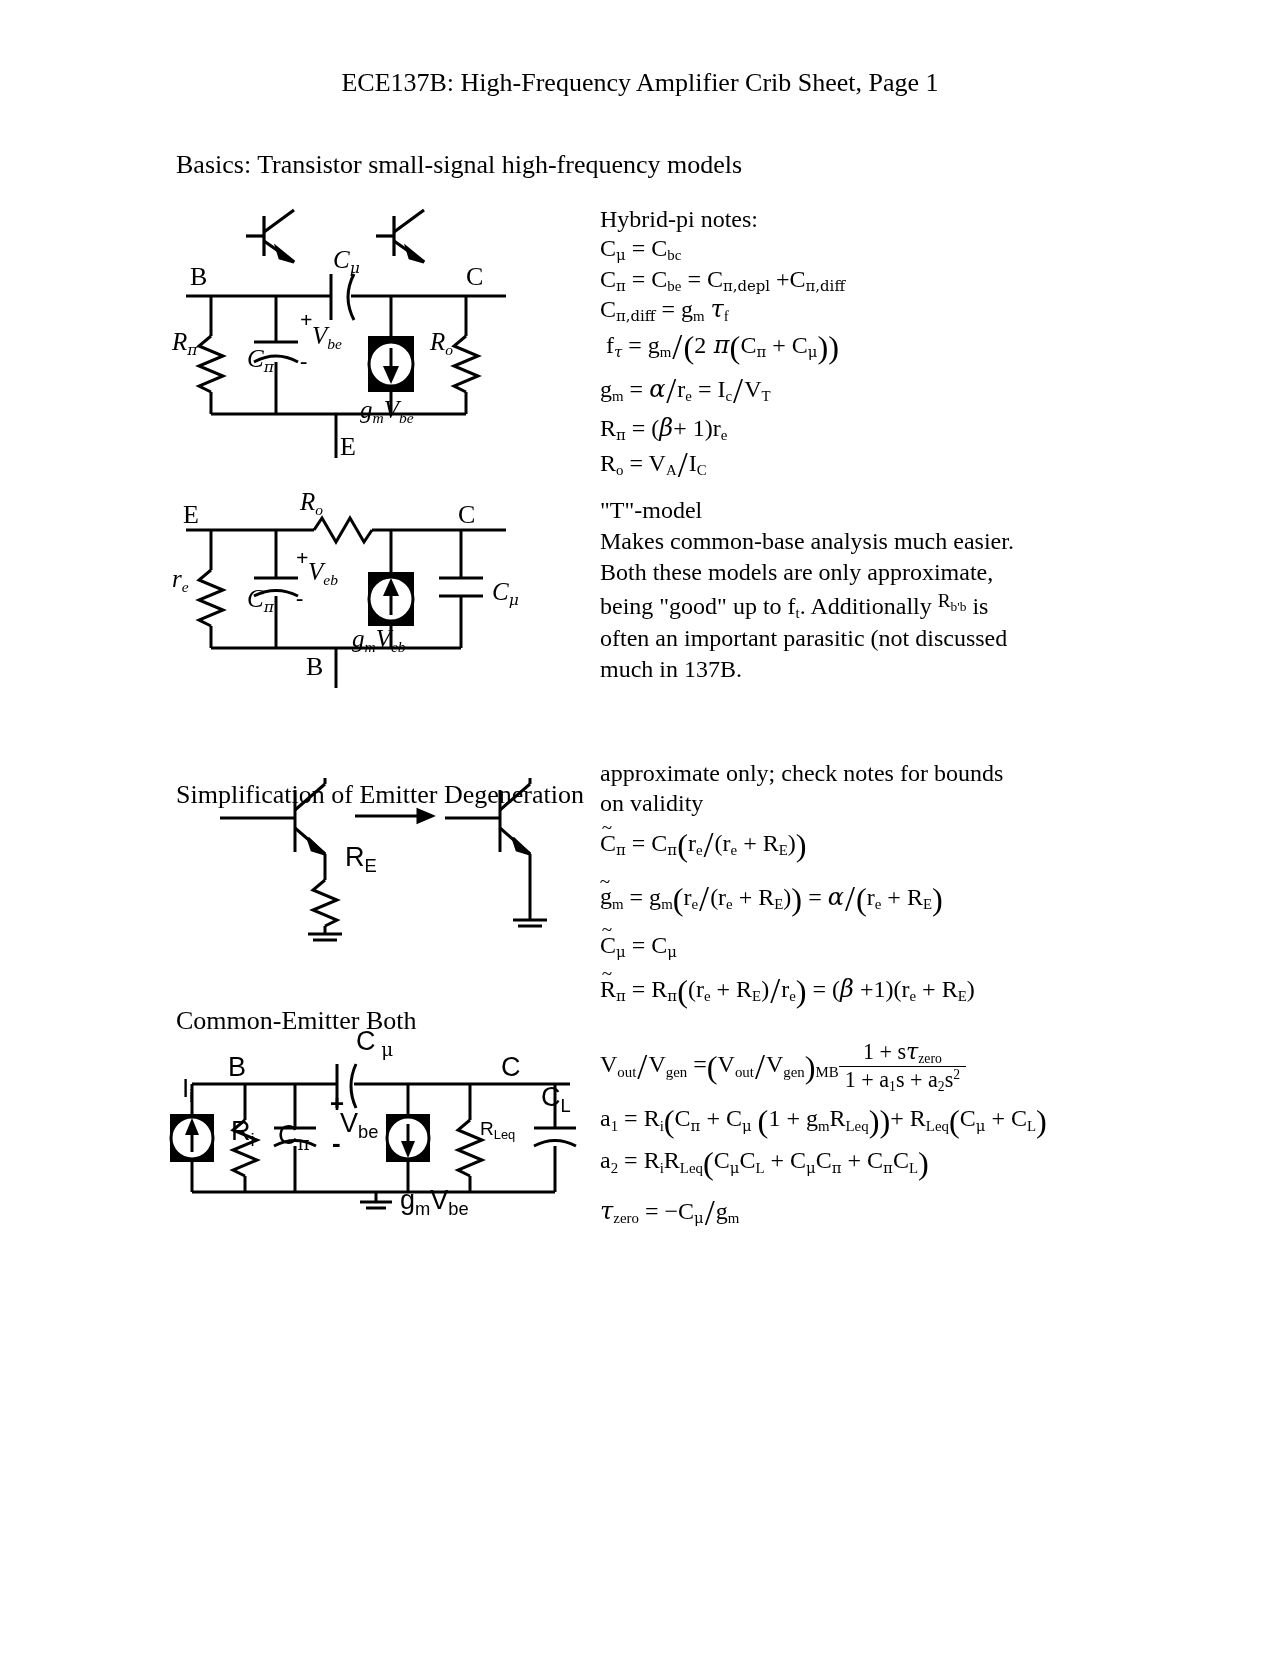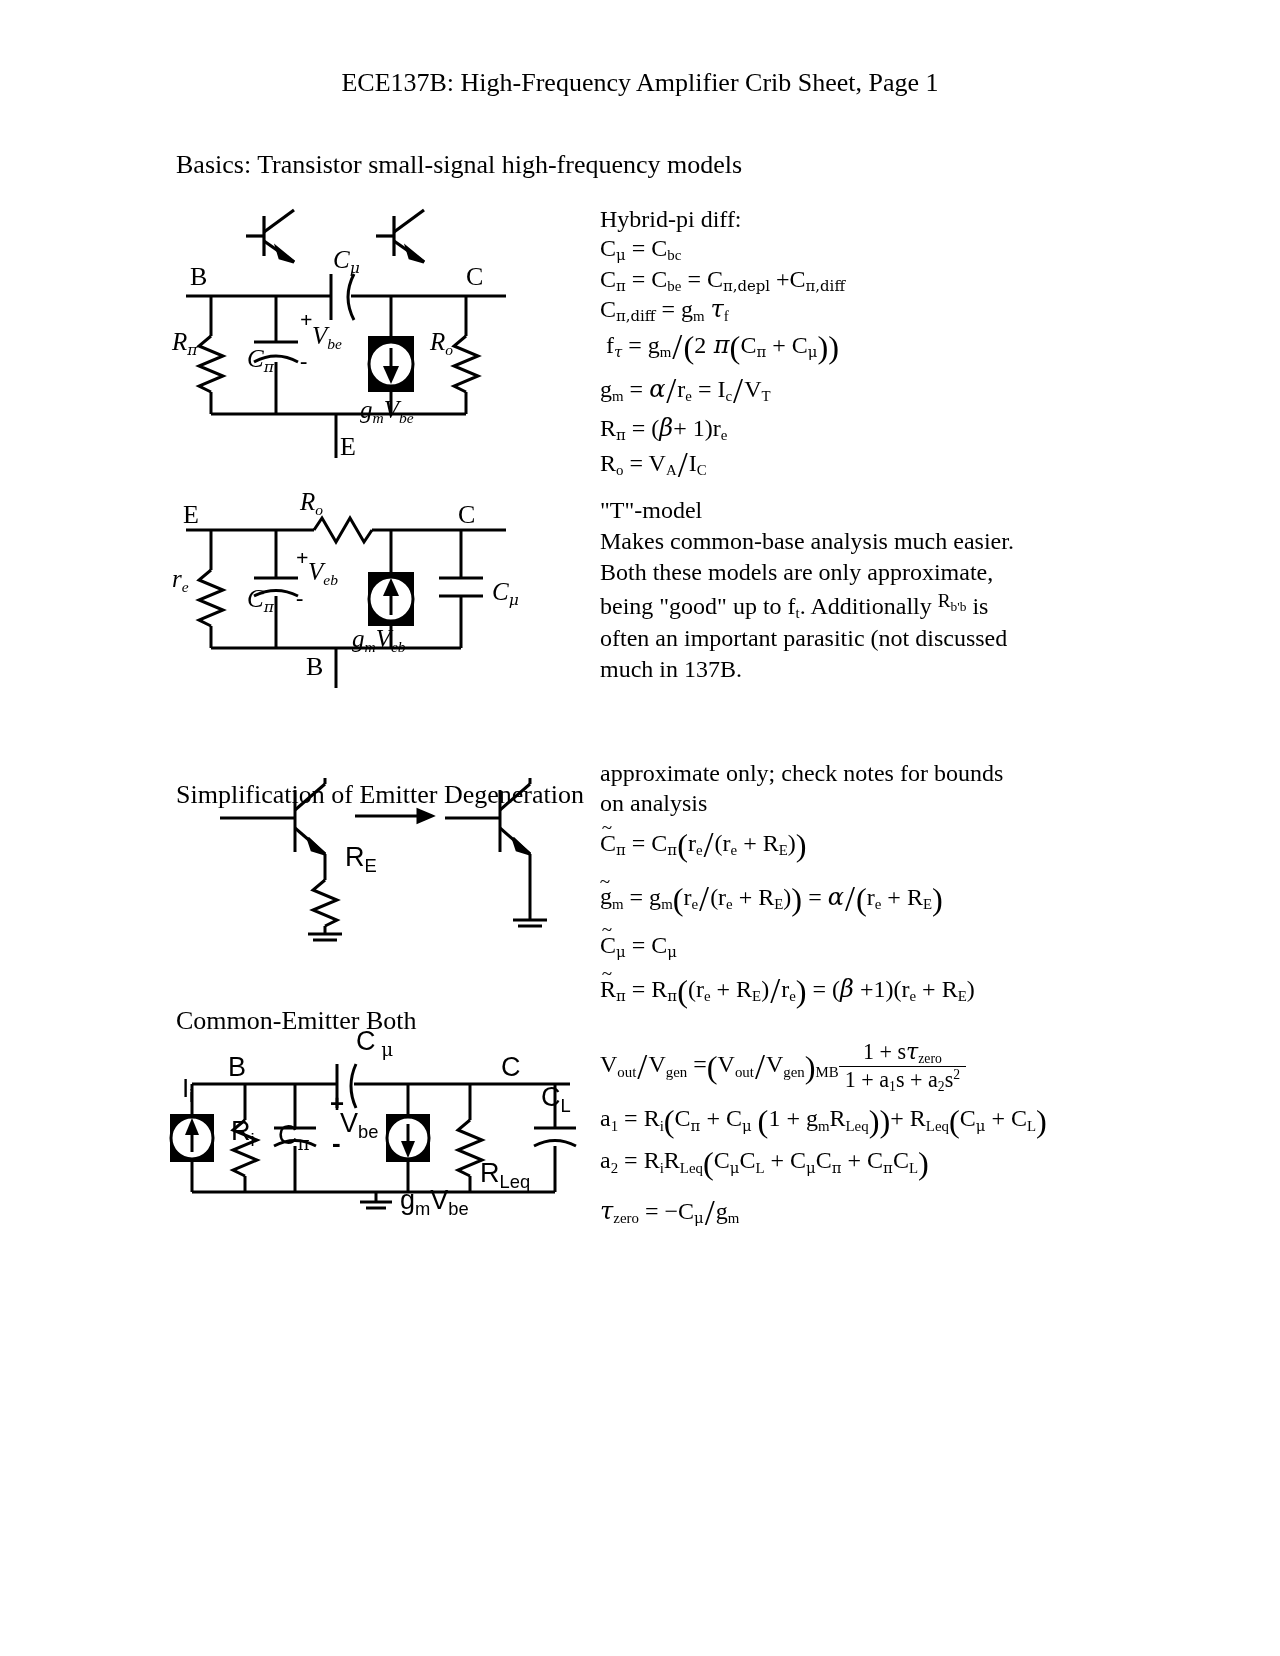--- a/index.html
+++ b/index.html
@@ -94,21 +94,21 @@
   <div class="lbl it" style="top:246px;left:333px;font-size:25px;"><span class="it">C</span><sub class="sym">μ</sub></div>
   <div class="lbl it" style="top:328px;left:172px;font-size:25px;"><span class="it">R</span><sub class="sym">π</sub></div>
   <div class="lbl it" style="top:345px;left:247px;font-size:25px;"><span class="it">C</span><sub class="sym">π</sub></div>
   <div class="lbl it" style="top:322px;left:312px;font-size:25px;"><span class="it">V</span><sub class="it">be</sub></div>
   <div class="lbl" style="top:307px;left:300px;font-size:22px;font-weight:bold;">+</div>
   <div class="lbl" style="top:348px;left:300px;font-size:22px;font-weight:bold;">-</div>
   <div class="lbl it" style="top:328px;left:430px;font-size:25px;"><span class="it">R</span><sub class="it">o</sub></div>
   <div class="lbl it" style="top:396px;left:360px;font-size:25px;"><span class="it">g</span><sub class="it">m</sub><span class="it">V</span><sub class="it">be</sub></div>
 
   <div class="col-text" style="top:205px;left:600px;width:450px;">
-    <div class="eqline">Hybrid-pi diff:</div>
+    <div class="eqline">Hybrid-pi notes:</div>
     <div class="eqline">C<sub class="sym">μ</sub> = C<sub>bc</sub></div>
     <div class="eqline">C<sub class="sym">π</sub> = C<sub>be</sub> = C<sub class="sym">π,depl</sub> +C<sub class="sym">π,diff</sub></div>
     <div class="eqline">C<sub class="sym">π,diff</sub> = g<sub>m</sub> <span class="sym it">τ</span><sub>f</sub></div>
     <div class="eqline" style="">&nbsp;f<sub class="sym it">τ</sub> = g<sub>m</sub><span class="slash">/</span><span class="paren">(</span>2<span class="sym it"> π</span><span class="paren">(</span>C<sub class="sym">π</sub> + C<sub class="sym">μ</sub><span class="paren">)</span><span class="paren">)</span></div>
     <div class="eqline">g<sub>m</sub> = <span class="sym it">α</span><span class="slash">/</span>r<sub>e</sub> = I<sub>c</sub><span class="slash">/</span>V<sub>T</sub></div>
     <div class="eqline">R<sub class="sym">π</sub> = (<span class="sym it">β</span>+ 1)r<sub>e</sub></div>
     <div class="eqline">R<sub>o</sub> = V<sub>A</sub><span class="slash">/</span>I<sub>C</sub></div>
   </div>
 
   <div class="circ" style="top:490px;left:176px;">
@@ -202,21 +202,21 @@
         <polygon points="330,84 313,68 317,80" fill="#000" stroke="#000"></polygon>
         <line x1="313" y1="150" x2="347" y2="150"></line>
         <line x1="318" y1="156" x2="342" y2="156"></line>
       </g>
     </svg>
   </div>
   <div class="lbl sans" style="top:842px;left:345px;font-size:27px;">R<sub style="font-size:.68em;">E</sub></div>
 
   <div class="col-text" style="top:758px;left:600px;width:450px;line-height:1.26;">
     <div>approximate only; check notes for bounds</div>
-    <div>on analysis</div>
+    <div>on validity</div>
     <div class="eqline" style="margin-top:5px;"><span class="tilde">C</span><sub class="sym">π</sub> = C<sub class="sym">π</sub><span class="paren">(</span>r<sub>e</sub><span class="slash">/</span>(r<sub>e</sub> + R<sub>E</sub>)<span class="paren">)</span></div>
     <div class="eqline" style="margin-top:8px;"><span class="tilde">g</span><sub>m</sub> = g<sub>m</sub><span class="paren">(</span>r<sub>e</sub><span class="slash">/</span>(r<sub>e</sub> + R<sub>E</sub>)<span class="paren">)</span> = <span class="sym it">α</span><span class="slash">/</span><span class="paren">(</span>r<sub>e</sub> + R<sub>E</sub><span class="paren">)</span></div>
     <div class="eqline" style="margin-top:8px;"><span class="tilde">C</span><sub class="sym">μ</sub> = C<sub class="sym">μ</sub></div>
     <div class="eqline" style="margin-top:7px;"><span class="tilde">R</span><sub class="sym">π</sub> = R<sub class="sym">π</sub><span class="paren">(</span>(r<sub>e</sub> + R<sub>E</sub>)<span class="slash">/</span>r<sub>e</sub><span class="paren">)</span> = (<span class="sym it">β</span> +1)(r<sub>e</sub> + R<sub>E</sub>)</div>
   </div>
 
   <div class="sec-head" style="top:1006px;left:176px;">Common-Emitter Both</div>
 
   <div class="circ" style="top:1050px;left:180px;">
     <svg width="400" height="175" viewBox="0 0 400 175">
@@ -277,21 +277,21 @@
   </div>
   <div class="lbl sans" style="top:1026px;left:356px;font-size:27px;">C<sub style="font-size:.68em;" class="sym"> μ</sub></div>
   <div class="lbl sans" style="top:1052px;left:228px;font-size:27px;">B</div>
   <div class="lbl sans" style="top:1052px;left:501px;font-size:27px;">C</div>
   <div class="lbl sans" style="top:1073px;left:182px;font-size:26px;">I<sub style="font-size:.68em;">i</sub></div>
   <div class="lbl sans" style="top:1116px;left:231px;font-size:27px;">R<sub style="font-size:.68em;">i</sub></div>
   <div class="lbl sans" style="top:1120px;left:278px;font-size:27px;">C<sub style="font-size:.68em;" class="sym">π</sub></div>
   <div class="lbl sans" style="top:1108px;left:340px;font-size:27px;">V<sub style="font-size:.68em;">be</sub></div>
   <div class="lbl sans" style="top:1090px;left:330px;font-size:24px;font-weight:bold;">+</div>
   <div class="lbl sans" style="top:1128px;left:332px;font-size:26px;font-weight:bold;">-</div>
-  <div class="lbl sans" style="top:1158px;left:480px;font-size:27px;text-align:right;">R<sub style="font-size:.68em;">Leq</sub></div>
+  <div class="lbl sans" style="top:1118px;left:480px;font-size:19px;text-align:right;">R<sub style="font-size:.68em;">Leq</sub></div>
   <div class="lbl sans" style="top:1082px;left:541px;font-size:27px;">C<sub style="font-size:.68em;">L</sub></div>
   <div class="lbl sans" style="top:1185px;left:400px;font-size:27px;">g<sub style="font-size:.68em;">m</sub>V<sub style="font-size:.68em;">be</sub></div>
 
   <div class="col-text" style="top:1040px;left:600px;width:460px;line-height:1.3;">
     <div class="eqline">V<sub>out</sub><span class="slash">/</span>V<sub>gen</sub> =<span class="paren">(</span>V<sub>out</sub><span class="slash">/</span>V<sub>gen</sub><span class="paren">)</span><sub>MB</sub><span class="frac"><span class="num">1 + s<span class="sym it">τ</span><sub>zero</sub></span><span class="den">1 + a<sub>1</sub>s + a<sub>2</sub>s<sup>2</sup></span></span></div>
     <div class="eqline" style="margin-top:6px;">a<sub>1</sub> = R<sub>i</sub><span class="paren">(</span>C<sub class="sym">π</sub> + C<sub class="sym">μ</sub> <span class="paren">(</span>1 + g<sub>m</sub>R<sub>Leq</sub><span class="paren">)</span><span class="paren">)</span>+ R<sub>Leq</sub><span class="paren">(</span>C<sub class="sym">μ</sub> + C<sub>L</sub><span class="paren">)</span></div>
     <div class="eqline" style="">a<sub>2</sub> = R<sub>i</sub>R<sub>Leq</sub><span class="paren">(</span>C<sub class="sym">μ</sub>C<sub>L</sub> + C<sub class="sym">μ</sub>C<sub class="sym">π</sub> + C<sub class="sym">π</sub>C<sub>L</sub><span class="paren">)</span></div>
     <div class="eqline" style="margin-top:6px;"><span class="sym it">τ</span><sub>zero</sub> = −C<sub class="sym">μ</sub><span class="slash">/</span>g<sub>m</sub></div>
   </div>
 

